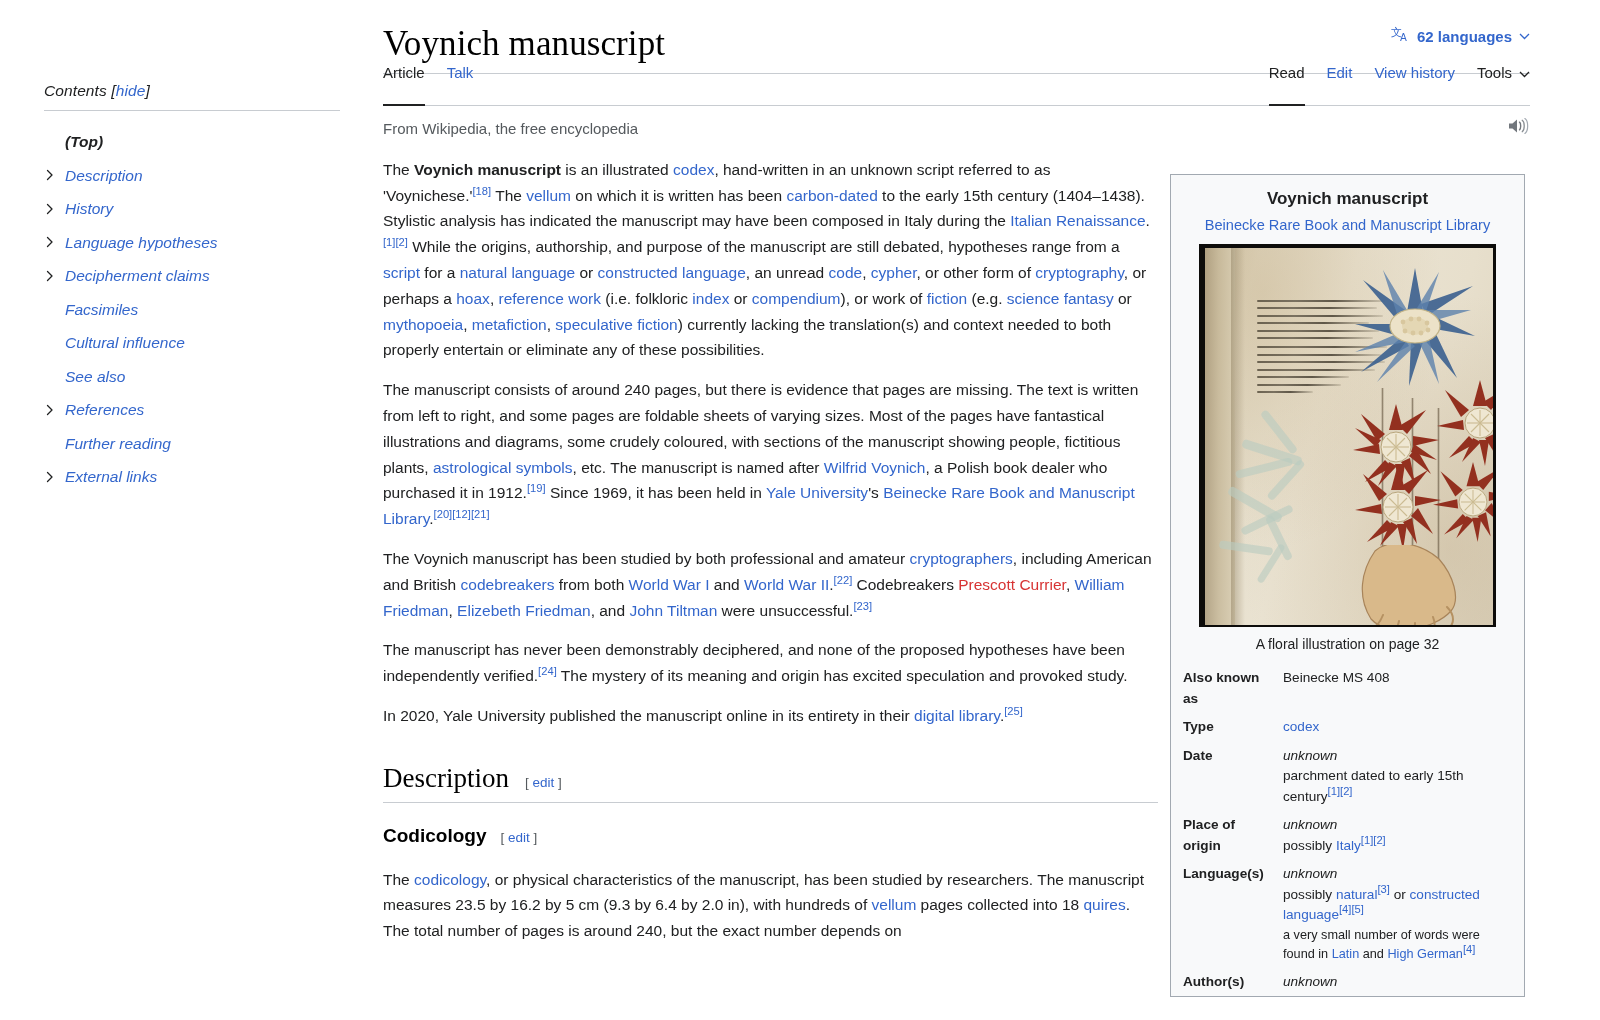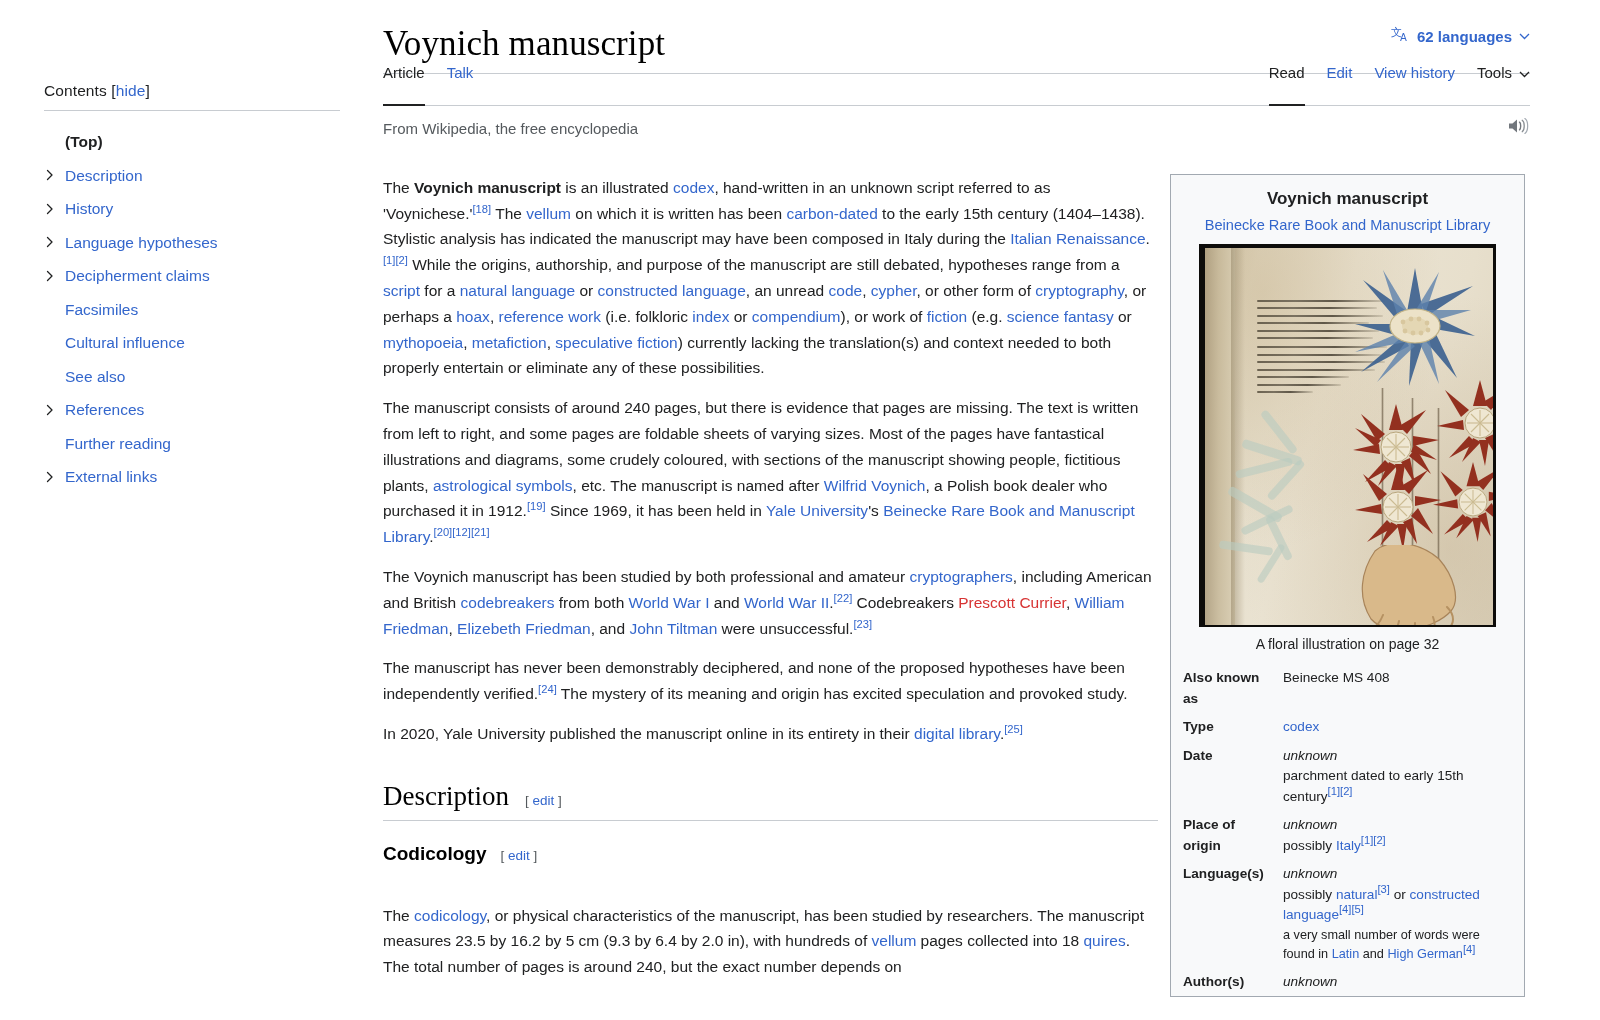--- a/index.html
+++ b/index.html
@@ -14,20 +14,21 @@
   a { color: #3366cc; text-decoration: none; }
   a.redlink { color: #d73333; }
 
   #page { position: relative; width: 1600px; height: 1020px; }
 
   
   #toc {
     position: absolute; left: 0; top: 0;
     width: 370px; height: 883px;
     padding: 82px 0 0 44px;
+    font-style: italic;
   }
   .toc-head {
     font-size: 15.5px; color: #202122; margin-bottom: 10px;
     letter-spacing: .1px;
   }
   .toc-head .hide { color: #3366cc; }
   .toc-rule { width: 296px; height: 1px; background: #c8ccd1; margin-bottom: 14px; }
   .toc-list { list-style: none; margin: 0; padding: 0; }
   .toc-item {
     position: relative;
@@ -105,21 +106,21 @@
   }
 
   .body-col { width: 775px; }
 
   p.para {
     font-size: 15.5px;
     line-height: 25.8px;
     margin: 14px 0 0 0;
     color: #202122;
   }
-  p.para:first-of-type { margin-top: 38px; }
+  p.para:first-of-type { margin-top: 20px; }
   sup.ref { font-size: 11.2px; vertical-align: super; line-height: 0; }
   sup.ref a { color: #3366cc; }
 
   h2.sect {
     font-family: "Liberation Serif", serif;
     font-weight: normal;
     font-size: 27px;
     margin: 34px 0 0 0;
     color: #000;
     display: flex; align-items: baseline; gap: 16px;

